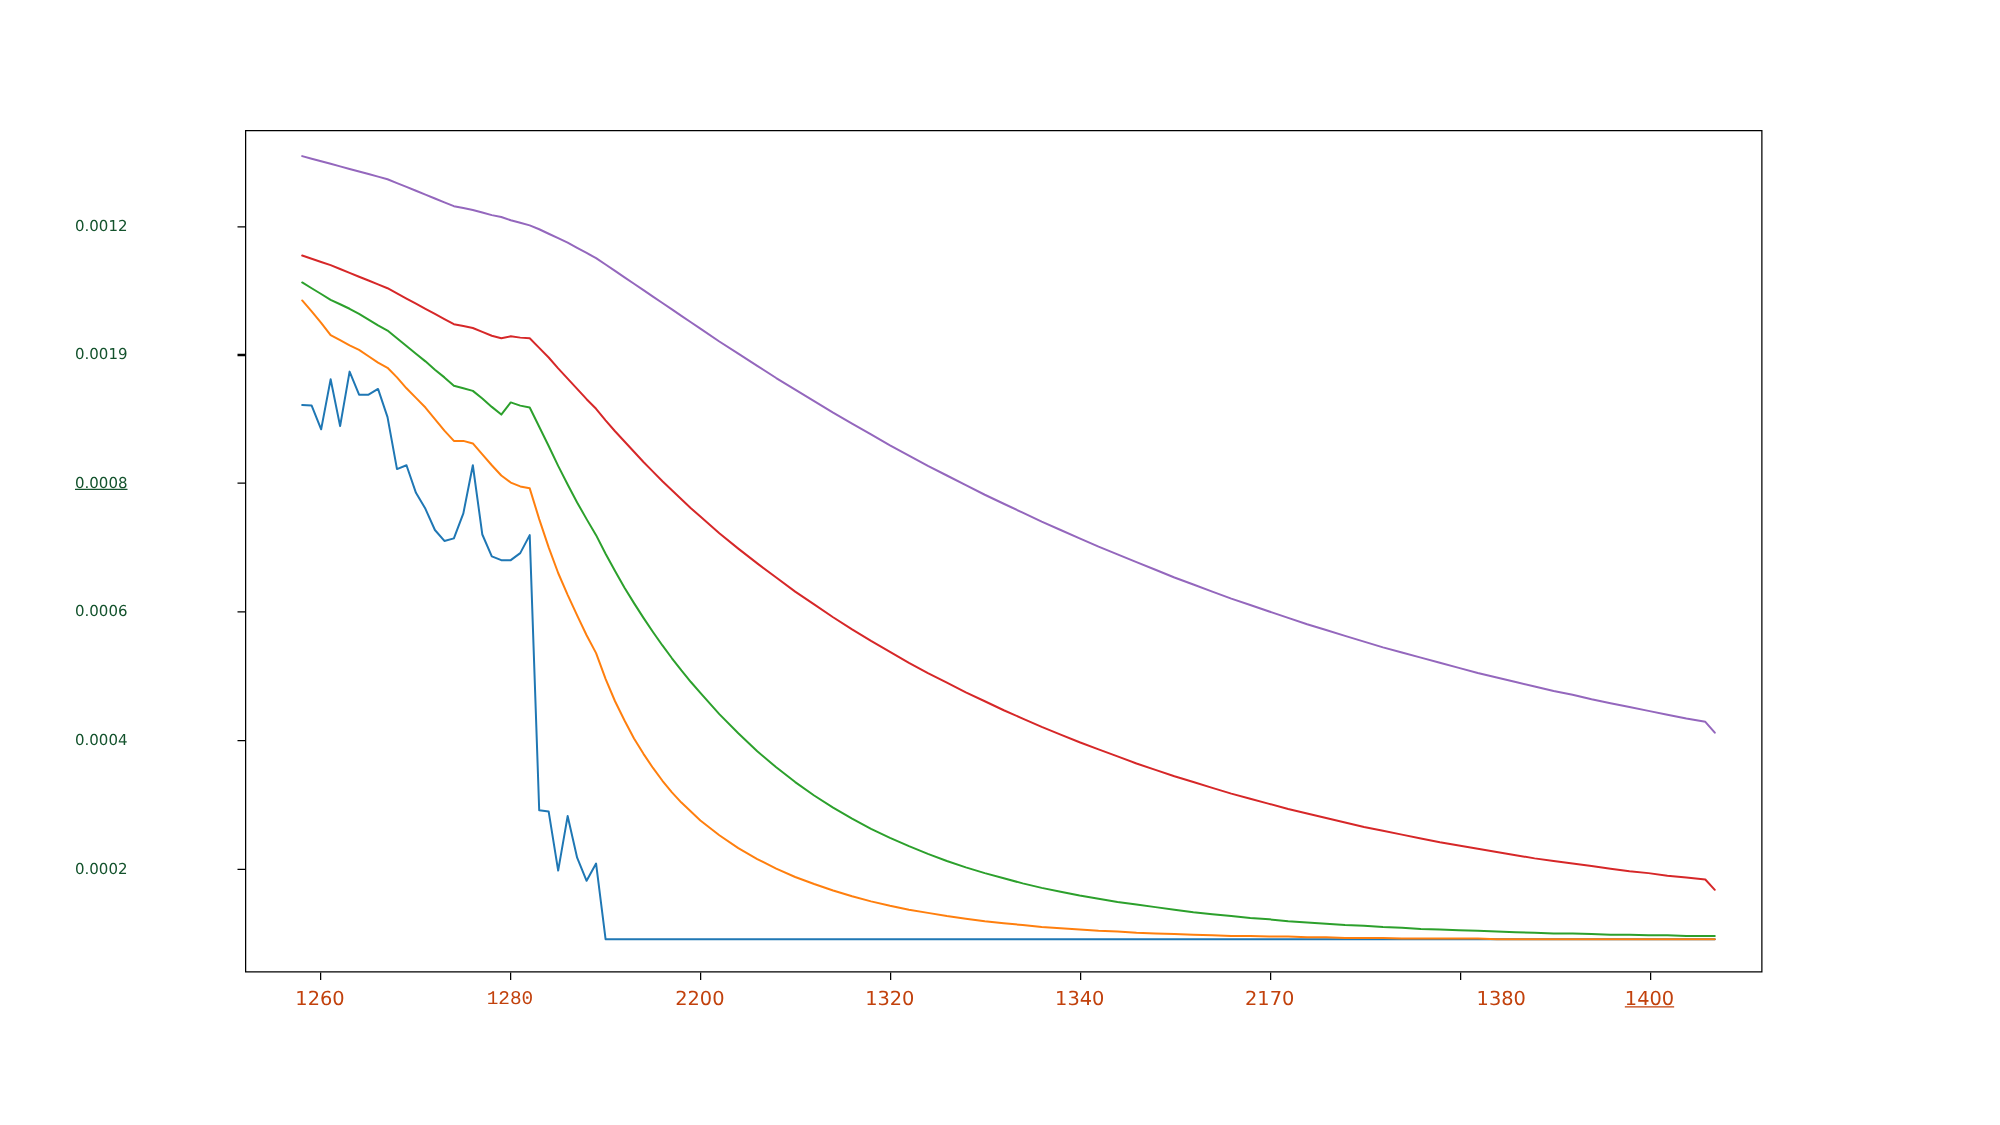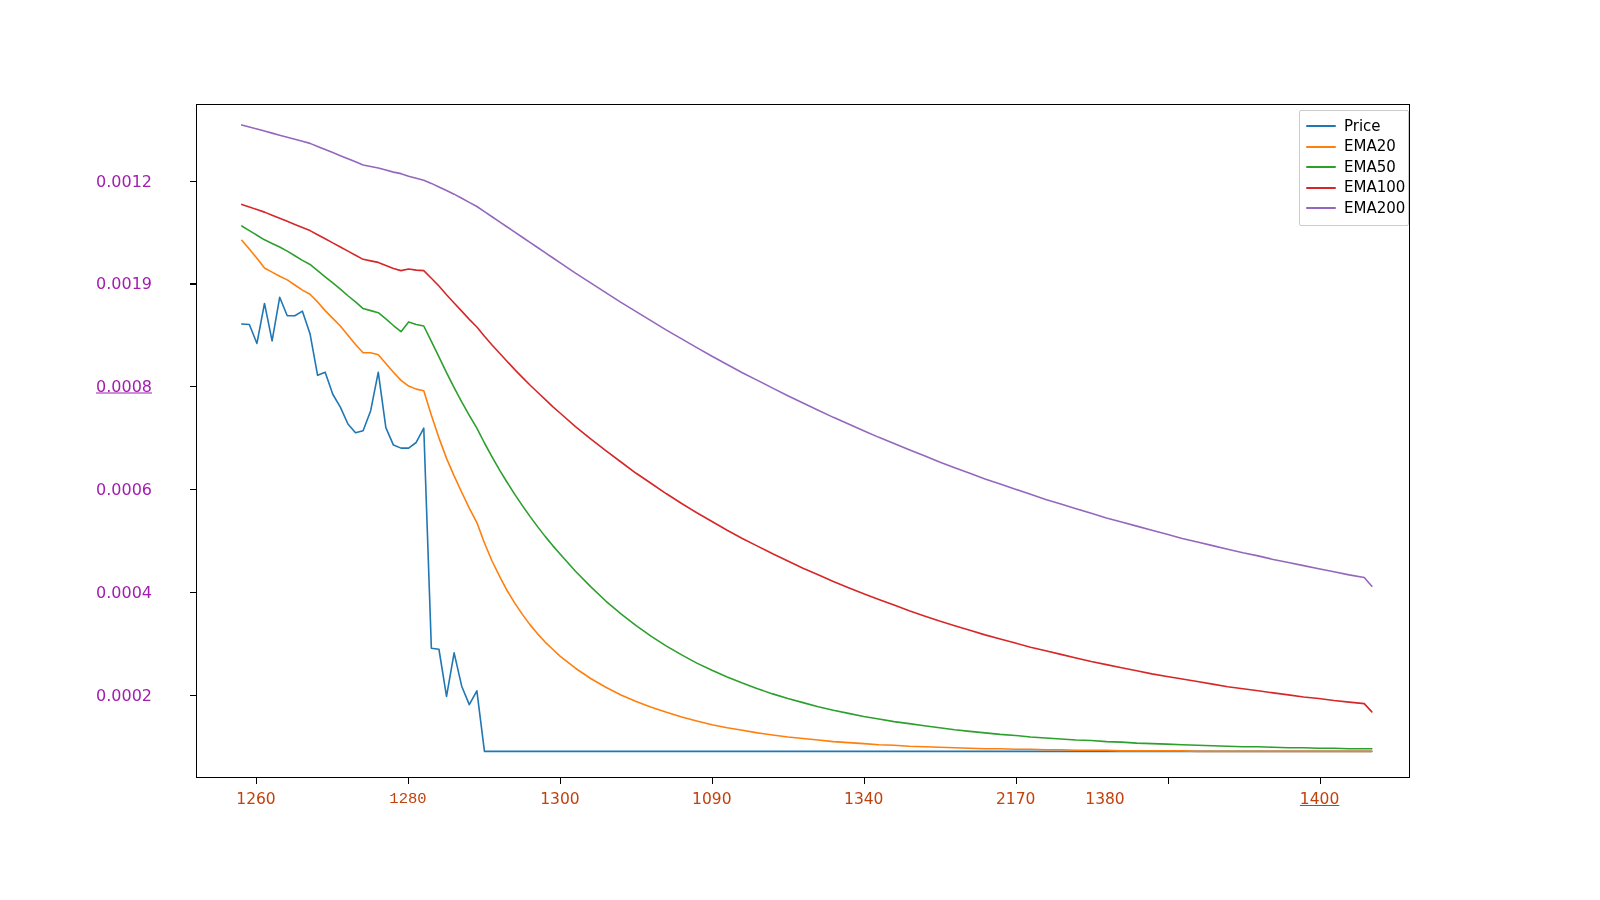--- a/index.html
+++ b/index.html
@@ -1,21 +1,21 @@
 <!DOCTYPE html>
 <html><head>
 <meta charset="utf-8">
 <style>
   html,body{margin:0;padding:0;background:#ffffff;}
   body{width:1600px;height:900px;font-family:"DejaVu Sans","Liberation Sans",sans-serif;overflow:hidden;}
   #figure{position:relative;width:1600px;height:900px;background:#ffffff;}
   #plot-area{position:absolute;left:196px;top:104px;width:1214px;height:674px;
              border:1.1px solid #000000;box-sizing:border-box;background:#ffffff;}
   #plot-svg{position:absolute;left:0;top:0;width:100%;height:100%;display:block;}
-  .ytick-label{position:absolute;text-align:center;font-size:16px;color:#a21caf;
+  .ytick-label{position:absolute;text-align:left;font-size:12px;color:#14532d;
                transform:translateY(-50%);white-space:nowrap;}
   .xtick-label{position:absolute;text-align:center;font-size:15.5px;color:#c2410c;
                transform:translateX(-50%);white-space:nowrap;}
   .tickmark-y{position:absolute;width:6px;height:1.1px;background:#000;left:-6px;}
   .tickmark-x{position:absolute;height:6px;width:1.1px;background:#000;top:0px;}
   #legend{position:absolute;left:1299px;top:110px;width:110px;
           border:1px solid #cccccc;background:rgba(255,255,255,0.9);
           border-radius:2px;padding:5px 6px 6px 6px;box-sizing:border-box;}
   .legend-row{display:flex;align-items:center;height:20.5px;}
   .legend-swatch{width:30px;height:2.2px;margin-right:8px;flex:0 0 auto;border-radius:1px;}
@@ -48,50 +48,28 @@
       <div class="ytick-label" style="left: 60px; width: 128px; top: 283.486px;">0.0019</div>
       <div class="tickmark-y" style="position: absolute; left: 190px; top: 283.486px;"></div>
       <div class="ytick-label" style="left: 60px; width: 128px; top: 180.57px;">0.0012</div>
       <div class="tickmark-y" style="position: absolute; left: 190px; top: 180.57px;"></div>
     </div>
   <div id="xtick-labels">
       <div class="xtick-label" style="left: 256.016px; top: 790px;">1260</div>
       <div class="tickmark-x" style="position: absolute; left: 256.016px; top: 778px;"></div>
       <div class="xtick-label" style="left: 407.956px; top: 790px; font-family: Liberation Mono, monospace;">1280</div>
       <div class="tickmark-x" style="position: absolute; left: 407.956px; top: 778px;"></div>
-      <div class="xtick-label" style="left: 559.896px; top: 790px;">1300</div>
+      <div class="xtick-label" style="left: 559.896px; top: 790px;">2200</div>
       <div class="tickmark-x" style="position: absolute; left: 559.896px; top: 778px;"></div>
-      <div class="xtick-label" style="left: 711.836px; top: 790px;">1090</div>
+      <div class="xtick-label" style="left: 711.836px; top: 790px;">1320</div>
       <div class="tickmark-x" style="position: absolute; left: 711.836px; top: 778px;"></div>
       <div class="xtick-label" style="left: 863.776px; top: 790px;">1340</div>
       <div class="tickmark-x" style="position: absolute; left: 863.776px; top: 778px;"></div>
       <div class="xtick-label" style="left: 1015.72px; top: 790px;">2170</div>
       <div class="tickmark-x" style="position: absolute; left: 1015.72px; top: 778px;"></div>
-      <div class="xtick-label" style="left: 1105px; top: 790px;">1380</div>
+      <div class="xtick-label" style="left: 1201px; top: 790px;">1380</div>
       <div class="tickmark-x" style="position: absolute; left: 1167.66px; top: 778px;"></div>
       <div class="xtick-label" style="left: 1319.6px; top: 790px; text-decoration: underline;">1400</div>
       <div class="tickmark-x" style="position: absolute; left: 1319.6px; top: 778px;"></div>
     </div>
 
-  <div id="legend">
-      <div class="legend-row">
-        <span class="legend-swatch" style="background: rgb(31, 119, 180);"></span>
-        <span class="legend-text">Price</span>
-      </div>
-      <div class="legend-row">
-        <span class="legend-swatch" style="background: rgb(255, 127, 14);"></span>
-        <span class="legend-text">EMA20</span>
-      </div>
-      <div class="legend-row">
-        <span class="legend-swatch" style="background: rgb(44, 160, 44);"></span>
-        <span class="legend-text">EMA50</span>
-      </div>
-      <div class="legend-row">
-        <span class="legend-swatch" style="background: rgb(214, 39, 40);"></span>
-        <span class="legend-text">EMA100</span>
-      </div>
-      <div class="legend-row">
-        <span class="legend-swatch" style="background: rgb(148, 103, 189);"></span>
-        <span class="legend-text">EMA200</span>
-      </div>
-    </div>
 
 </div>
 
 </body></html>

